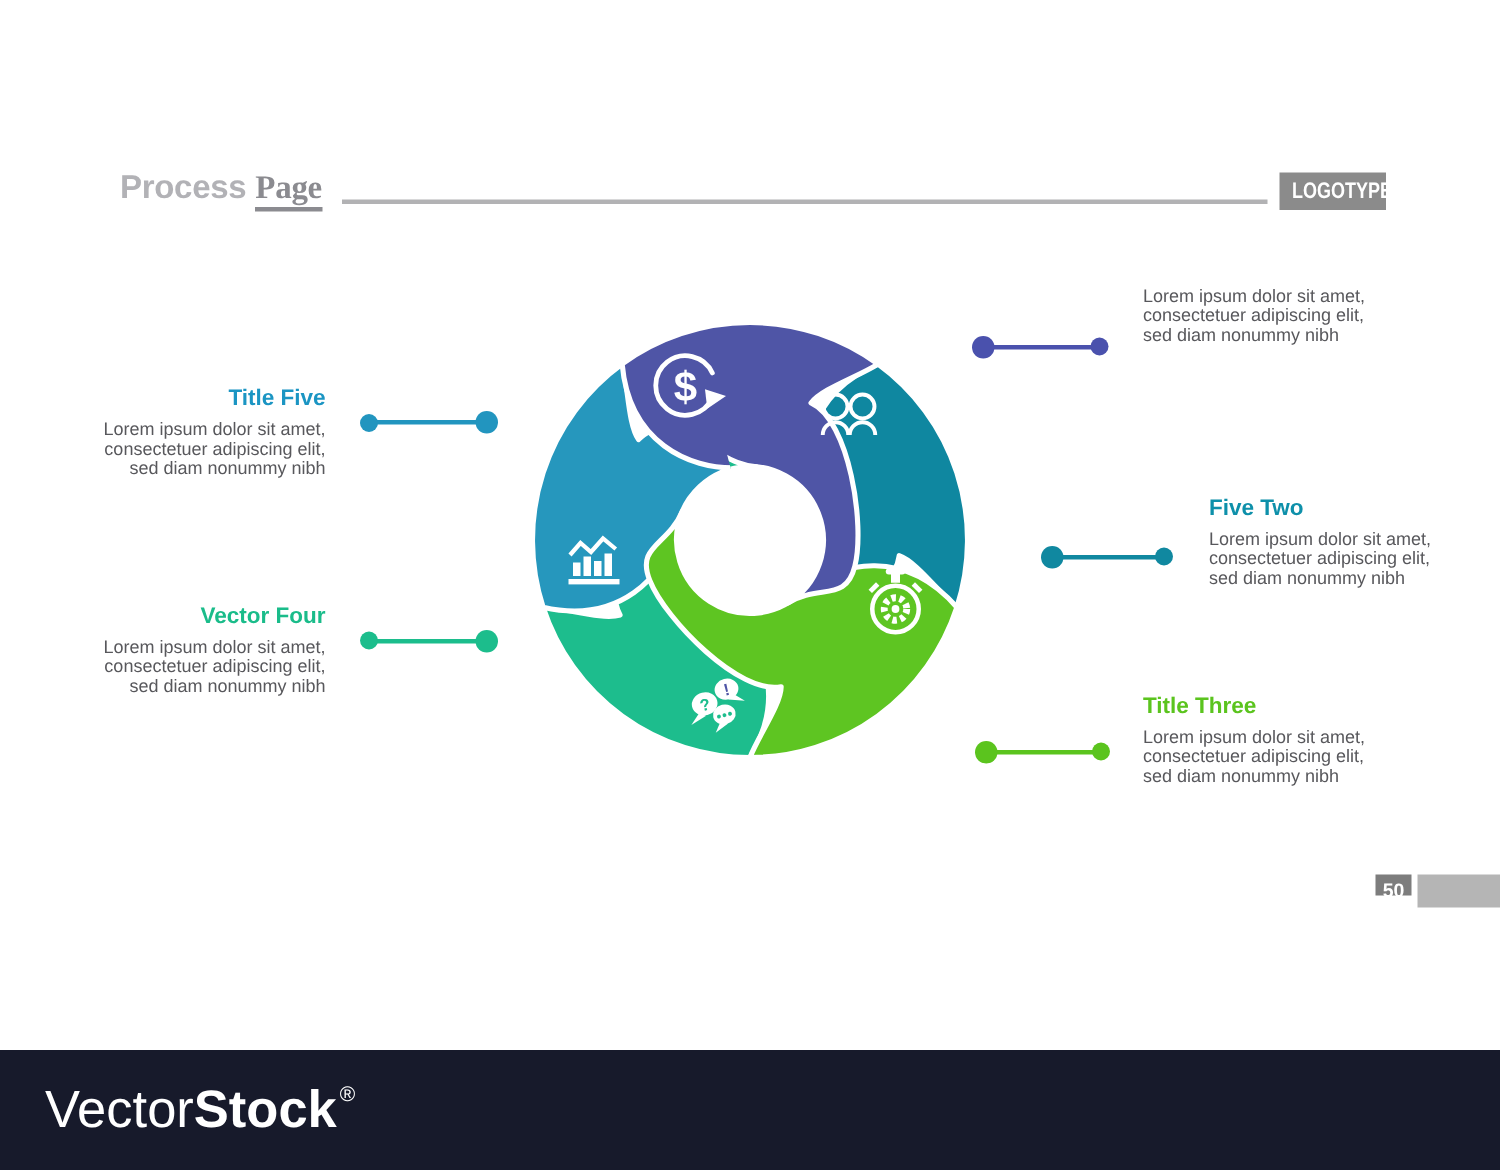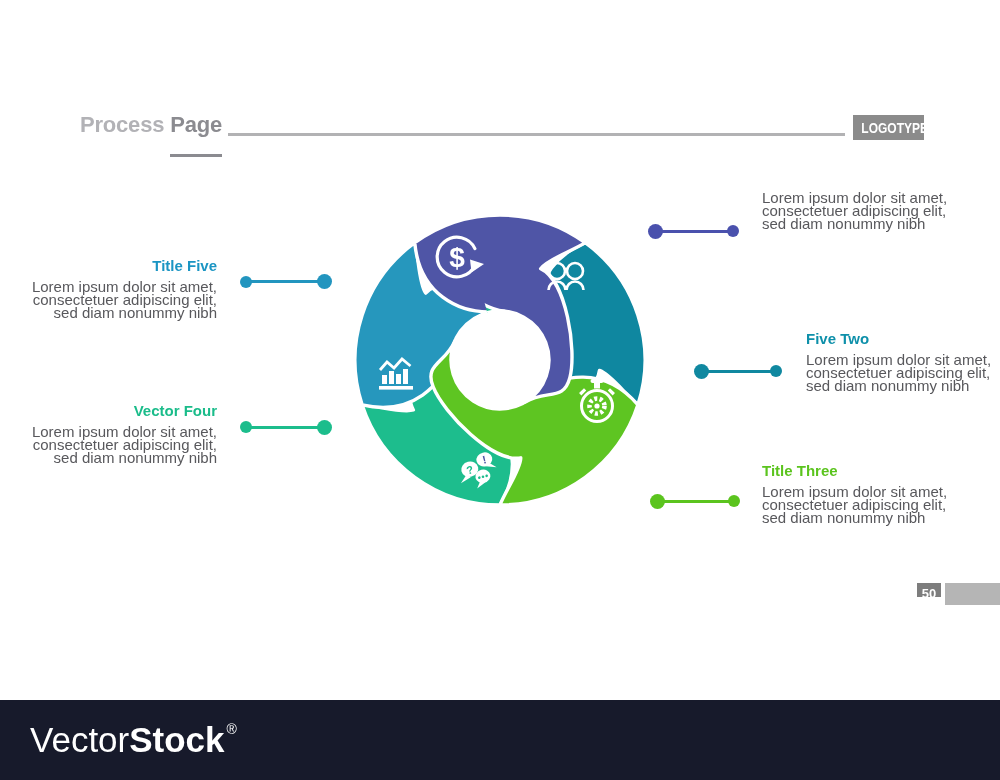--- a/index.html
+++ b/index.html
@@ -2,31 +2,31 @@
 <html><head>
 <meta charset="utf-8">
 <style>
   html,body{margin:0;padding:0;background:#fff;}
   #page{position:relative;width:1000px;height:780px;background:#ffffff;overflow:hidden;
         font-family:"Liberation Sans",sans-serif;}
 
   
   .hdr{position:absolute;left:80px;top:112px;font-size:22px;font-weight:bold;letter-spacing:-0.2px;white-space:nowrap;}
   .hdr-light{color:#b2b2b6;}
-  .hdr-dark{color:#8b8b90;border-bottom:3px solid #8b8b90;padding-bottom:17px;margin-left:6px;}
+  .hdr-dark{color:#8b8b90;border-bottom:3px solid #8b8b90;padding-bottom:1px;margin-left:6px;font-family:Liberation Serif, serif;}
   .hdr-rule{position:absolute;left:228px;top:133px;width:617px;height:3px;background:#b2b2b4;}
   .logotype{position:absolute;left:853px;top:115px;width:71px;height:25px;background:#8b8b8b;
             color:#ffffff;font-size:15px;font-weight:bold;text-align:center;line-height:25px;}
   .logotype span{display:inline-block;transform:scaleX(0.8);}
 
   
   .callout{position:absolute;width:190px;}
   .callout.left{text-align:right;}
   .co-title{font-size:15px;font-weight:bold;margin-bottom:6px;}
-  .co-body{font-size:15px;line-height:13px;color:#58585c;}
+  .co-body{font-size:12px;line-height:13px;color:#58585c;}
   .t1{color:#3e4cba;} .t2{color:#0e90aa;} .t3{color:#5bc41e;} .t4{color:#1abc8a;} .t5{color:#1b95c3;}
   .b1{background:#4a51ad;} .b2{background:#1088a0;} .b3{background:#5bc41e;} .b4{background:#1cbd8c;} .b5{background:#2295bf;}
   .cline{position:absolute;height:3px;}
   .dot{position:absolute;border-radius:50%;}
   .dot.big{width:15px;height:15px;}
   .dot.small{width:12px;height:12px;}
 
   
   #diagram{position:absolute;left:340px;top:200px;}
   #diagram text{font-family:"Liberation Sans",sans-serif;}

